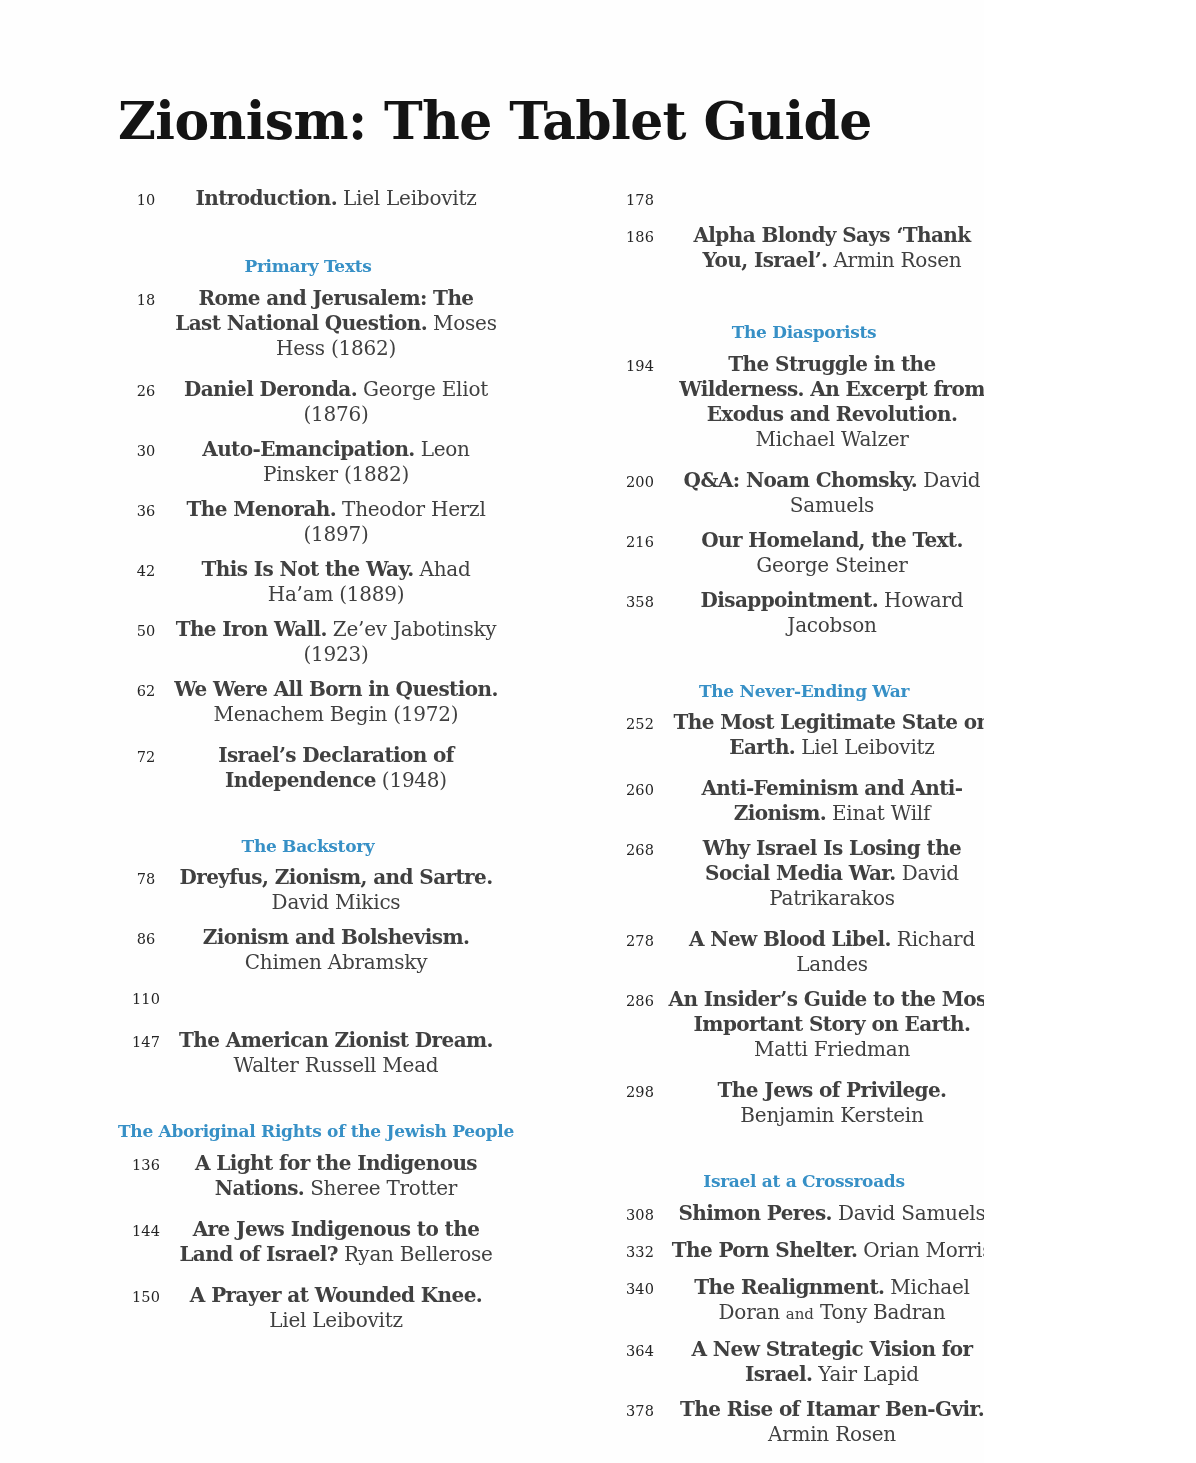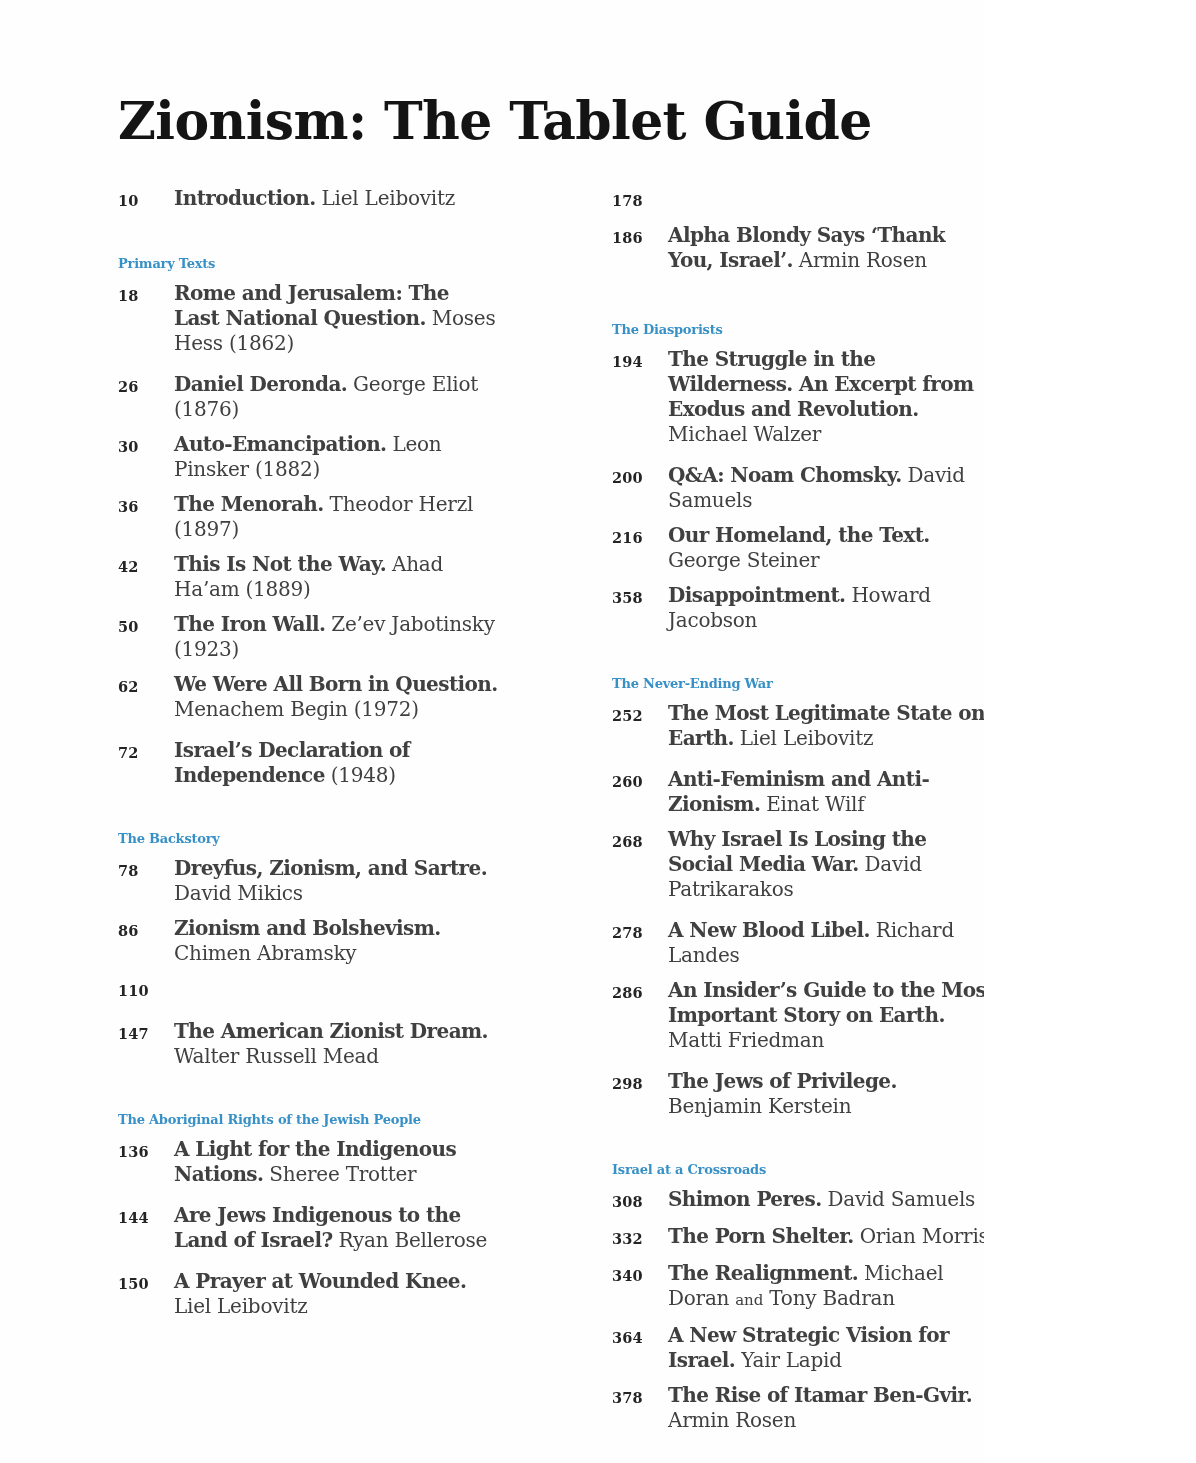--- a/index.html
+++ b/index.html
@@ -9,20 +9,21 @@
   }
   .page {
     position: relative;
     width: 984px;
     height: 1463px;
     background: #fefefe;
     overflow: hidden;
     font-family: "DejaVu Serif", "Liberation Serif", serif;
     color: #1a1a1a;
     box-sizing: border-box;
+    text-align: center;
   }
   .page-title {
     position: absolute;
     left: 118px;
     top: 58px;
     font-family: "DejaVu Serif", "Liberation Serif", serif;
     font-weight: 700;
     font-size: 52px;
     letter-spacing: -0.012em;
     color: #141414;
@@ -47,42 +48,42 @@
   .col-right {
     width: 498px;
     padding-left: 114px;
   }
   .section {
     margin: 0;
   }
   .section-head {
     color: #3790c6;
     font-weight: 700;
-    font-size: 13px;
+    font-size: 17px;
     letter-spacing: -0.018em;
     line-height: 1.15;
     margin: 0 0 9px 0;
     white-space: nowrap;
   }
   .gap-before-section {
     height: 34px;
   }
   .entry {
     display: flex;
     align-items: flex-start;
     margin-bottom: 10px;
   }
   .entry .pgnum {
     flex: 0 0 56px;
     font-size: 14.5px;
     line-height: 25px;
     color: #242424;
     letter-spacing: 0.01em;
     font-family: "DejaVu Serif", "Liberation Serif", serif;
-    font-weight: 700;
+    font-weight: 400;
     padding-top: 2px;
   }
   .entry .body {
     flex: 1 1 auto;
     font-size: 20px;
     line-height: 25px;
     letter-spacing: -0.022em;
     color: #404040;
   }
   .entry .ttl {

